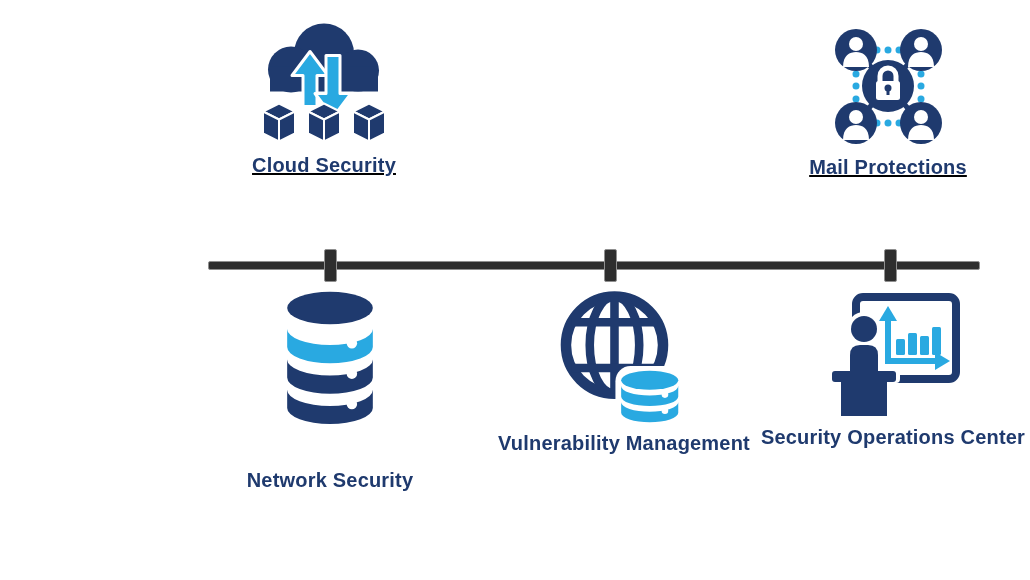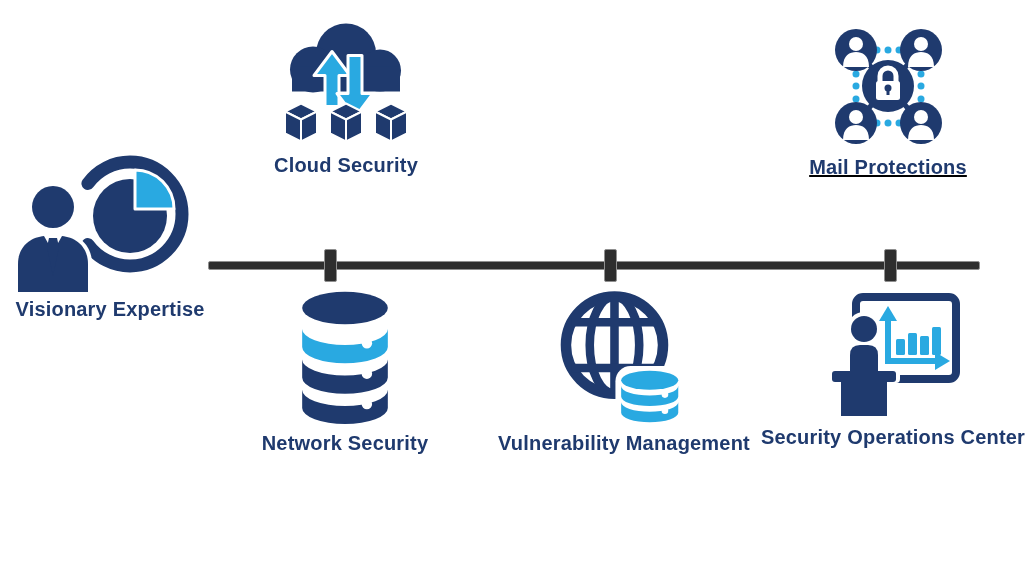--- a/index.html
+++ b/index.html
@@ -19,60 +19,43 @@
     box-sizing:border-box;border-radius:2px;
   }
   .tick-1{left:324px}.tick-2{left:604px}.tick-3{left:884px}
   
   .item{position:absolute;display:flex;flex-direction:column;align-items:center;}
   .item .label{
     margin-top:6px;font-size:20px;font-weight:700;letter-spacing:.2px;
     color:var(--label,#1F3A6E);white-space:nowrap;text-align:center;line-height:1.1;
   }
   .item--visionary{left:5px;top:152px;width:210px;}
-  .item--cloud{left:258px;top:10px;width:176px;}
+  .item--cloud{left:236px;top:10px;width:176px;text-decoration:underline;}
   .item--workstations{left:524px;top:16px;width:176px;}
   .item--mail{left:800px;top:22px;width:176px;text-decoration:underline;}
-  .item--network{left:257px;top:288px;width:176px;}
+  .item--network{left:242px;top:288px;width:176px;gap:37px;}
   .item--vuln{left:504px;top:288px;width:240px;align-items:center;}
   .item--soc{left:772px;top:293px;width:242px;}
   .item--soc .label{margin-top:8px;}
   svg{display:block;}
   .navy{fill:var(--navy,#1F3A6E);}
   .blue{fill:var(--blue,#29A9E1);}
   .s-navy{stroke:var(--navy,#1F3A6E);}
   .s-blue{stroke:var(--blue,#29A9E1);}
 </style>
 </head>
 <body>
 
 <div class="canvas">
 
   <div class="timeline-line"></div>
   <div class="timeline-tick tick-1"></div>
   <div class="timeline-tick tick-2"></div>
   <div class="timeline-tick tick-3"></div>
 
-  <div class="item item--visionary">
-    <svg width="205" height="140" viewBox="0 0 205 140">
-
-      <circle cx="122" cy="62" r="52" fill="none" class="s-navy" stroke-width="13" pathLength="100" stroke-dasharray="40 20 40" stroke-linecap="round"></circle>
-
-      <circle cx="122" cy="64" r="37" class="navy"></circle>
-      <path d="M127,57 L127,18 A39,39 0 0 1 166,57 Z" class="blue" stroke="#fff" stroke-width="3" stroke-linejoin="round"></path>
-
-      <circle cx="45" cy="55" r="25" fill="#fff"></circle>
-      <path d="M6,140 L6,112 C6,90 24,80 38,80 L52,80 C66,80 84,90 84,112 L84,140 Z" fill="#fff"></path>
-      <circle cx="45" cy="55" r="21" class="navy"></circle>
-      <path d="M10,140 L10,112 C10,92 26,84 38,84 L52,84 C64,84 80,92 80,112 L80,140 Z" class="navy"></path>
-      <path d="M36,84 L54,84 L45,100 Z" fill="#fff"></path>
-      <path d="M41,86 L49,86 L51,95 L45,124 L39,95 Z" class="navy"></path>
-    </svg>
-    <div class="label">Visionary Expertise</div>
-  </div>
 
   <div class="item item--cloud">
     <svg width="140" height="138" viewBox="0 0 140 135">
 
       <g class="navy">
         <circle cx="70" cy="42" r="30"></circle>
         <circle cx="37" cy="58" r="23"></circle>
         <circle cx="104" cy="59" r="21"></circle>
         <rect x="16" y="55" width="108" height="25"></rect>
       </g>

